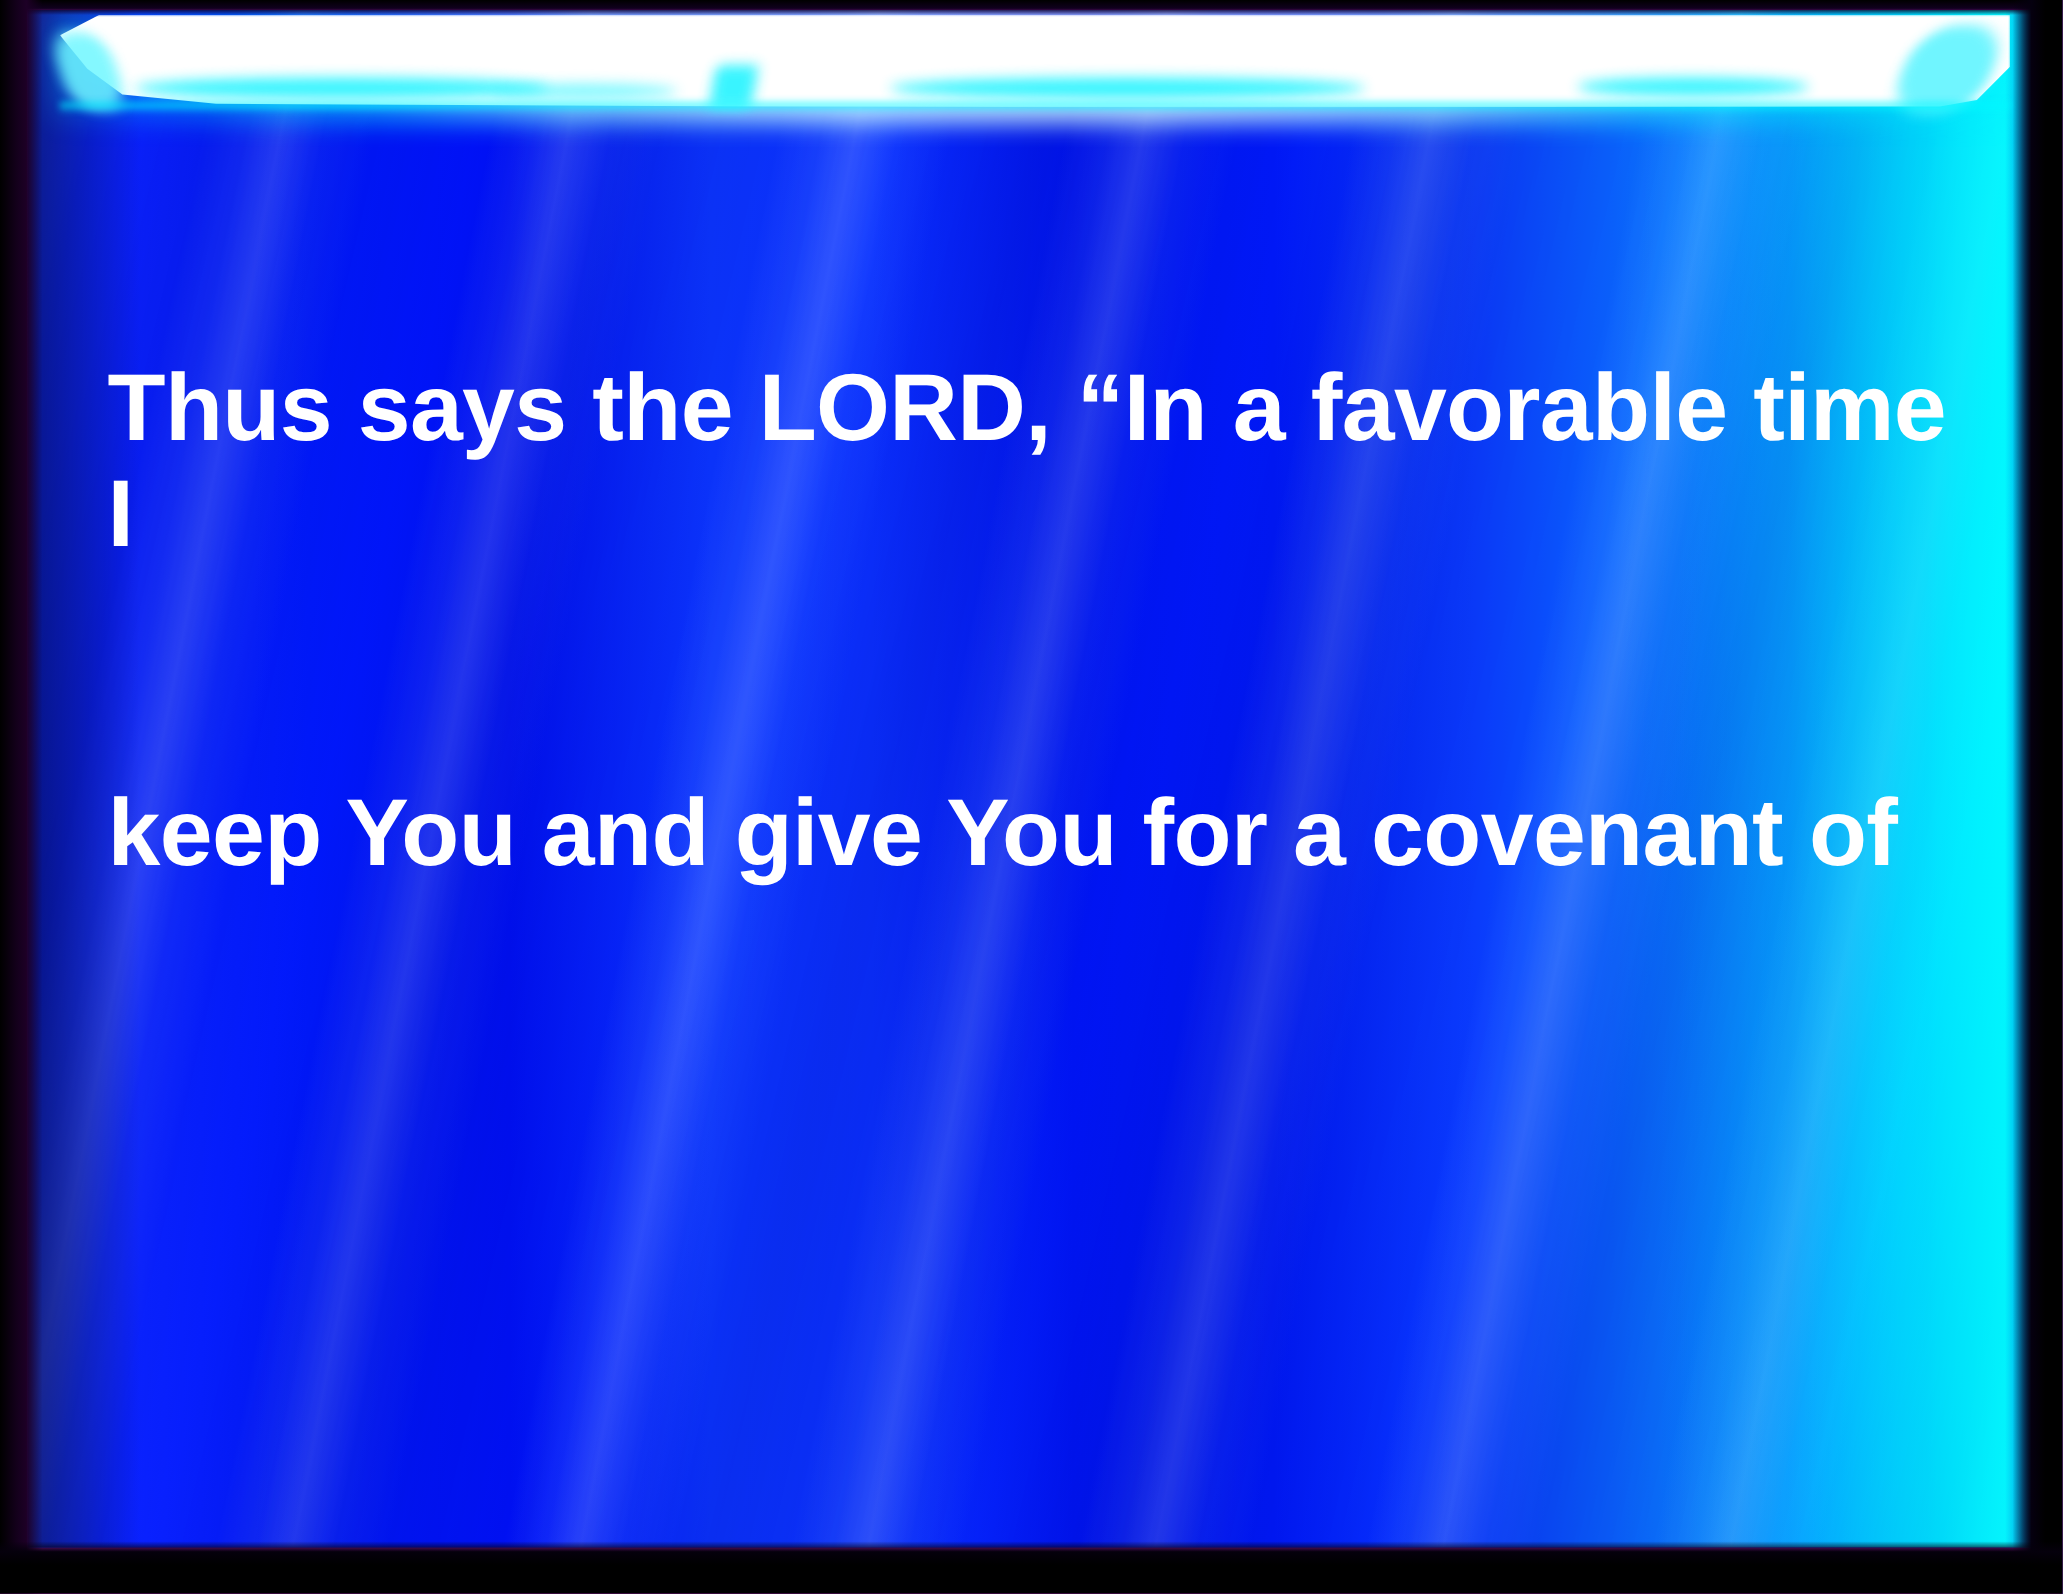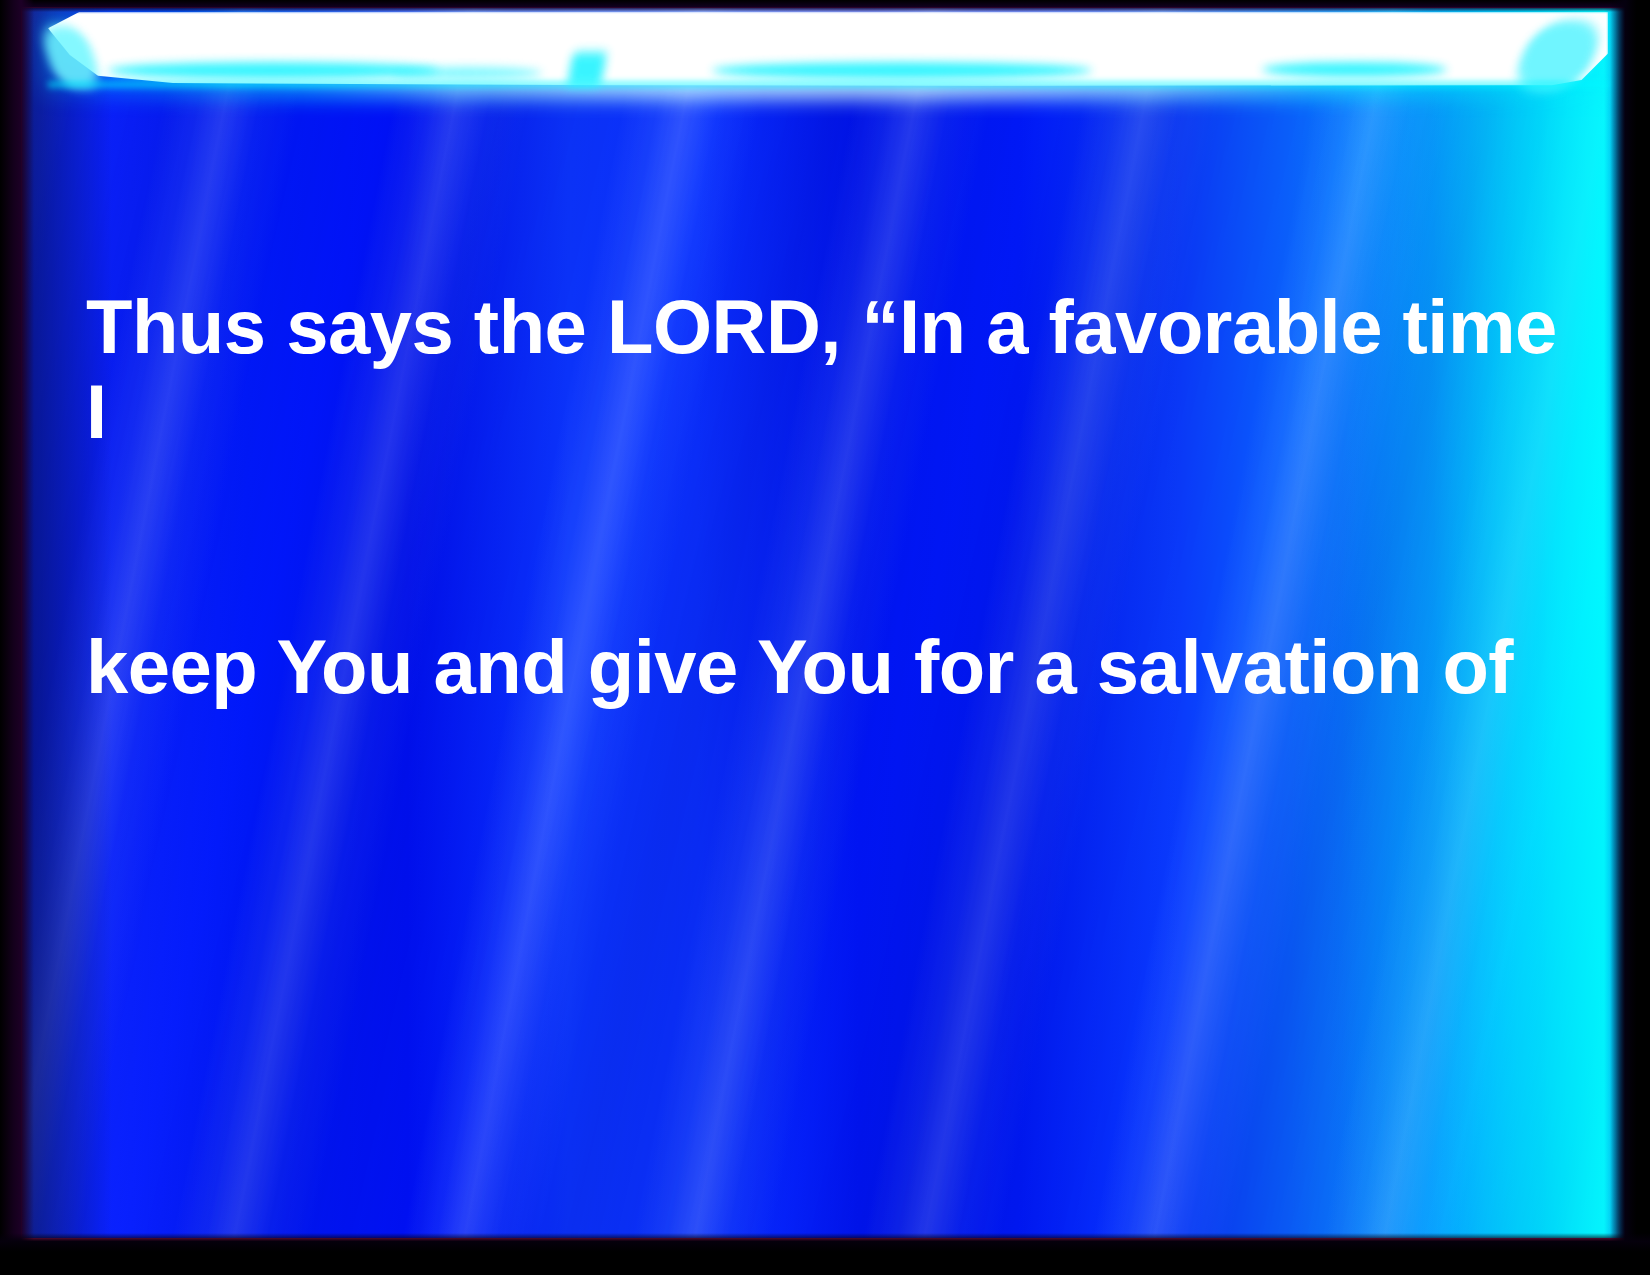--- a/index.html
+++ b/index.html
@@ -6,21 +6,21 @@
   html, body {
     margin: 0;
     padding: 0;
     background: #000000;
   }
   #slide {
     position: relative;
     width: 1650px;
     height: 1275px;
     overflow: hidden;
-    background: #be185d;
+    background: #a21caf;
     font-family: "Liberation Sans", "DejaVu Sans", sans-serif;
   }
 
   
   .frame-edge {
     position: absolute;
     pointer-events: none;
     z-index: 40;
   }
   .frame-top    { left:0; top:0;  width:1650px; height:12px;
@@ -191,21 +191,21 @@
       <div class="wisp wisp-d"></div>
       <div class="wisp wisp-e"></div>
       <div class="wisp wisp-f"></div>
       <div class="wisp wisp-g"></div>
       <div class="band-underline"></div>
     </div>
   </div>
 
   <div class="verse">
     <span class="ln">Thus says the LORD, “In a favorable time I</span>
-    <span class="ln">keep You and give You for a salvation of</span>
+    <span class="ln">keep You and give You for a covenant of</span>
     
     
     
   </div>
 
   <div class="frame-edge frame-top"></div>
   <div class="frame-edge frame-left"></div>
   <div class="frame-edge frame-right"></div>
   <div class="frame-edge frame-bottom"></div>
 

